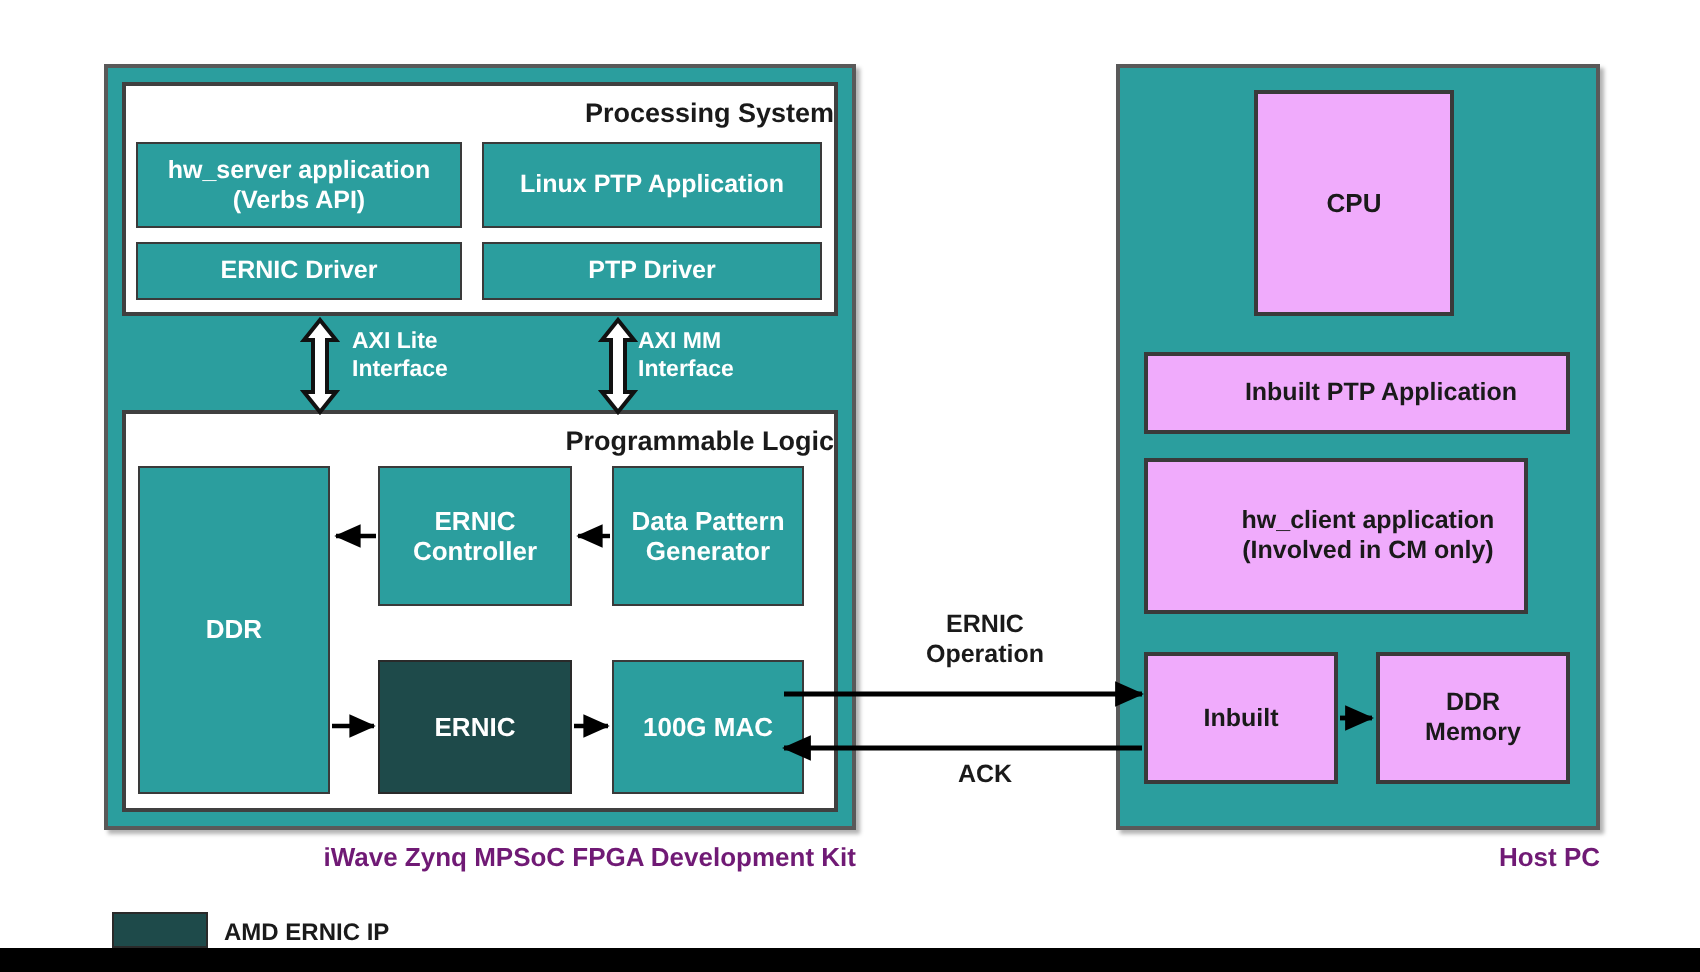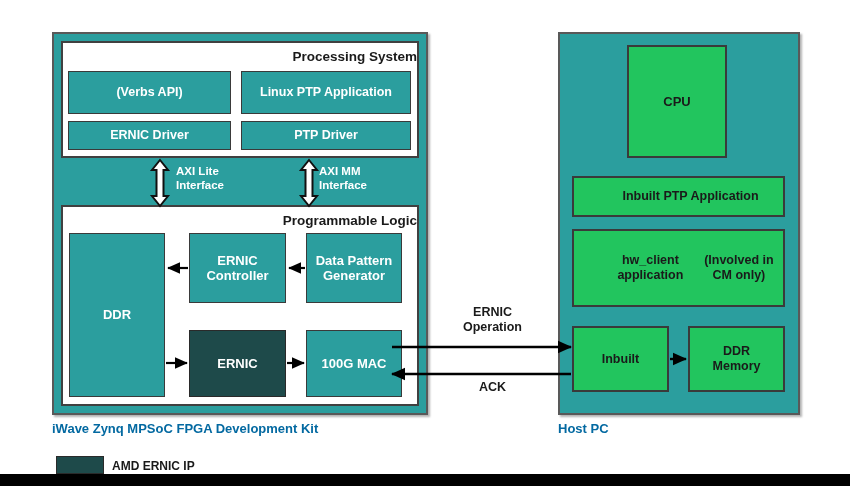--- a/index.html
+++ b/index.html
@@ -34,21 +34,21 @@
     color: #ffffff;
     font-weight: bold;
   }
   .darkteal-box {
     background: #1e4a4a;
     border: 1px solid #2a2a2a;
     color: #ffffff;
     font-weight: bold;
   }
   .white-box {
-    background: #22c55e;
+    background: #f0abfc;
     border: 2px solid #3a3a3a;
     color: #1a1a1a;
     font-weight: bold;
   }
 
   .center {
     display: flex;
     align-items: center;
     justify-content: center;
     text-align: center;
@@ -58,23 +58,23 @@
   .panel-title {
     position: absolute;
     left: 0; right: 0;
     text-align: right;
     font-weight: bold;
     color: #1a1a1a;
   }
 
   .caption {
     position: absolute;
-    text-align: left;
-    font-weight: bold;
-    color: #0369a1;
+    text-align: right;
+    font-weight: bold;
+    color: #701a75;
   }
 
   .axi-label {
     position: absolute;
     color: #ffffff;
     font-weight: bold;
     line-height: 1.2;
     text-align: left;
   }
 
@@ -114,20 +114,21 @@
 
 <div id="canvas">
 
   <div class="abs outer-teal" style="left:52px; top:32px; width:376px; height:383px;"></div>
 
   <div class="abs white-panel" style="left:61px; top:41px; width:358px; height:117px;">
     <div class="panel-title" style="top:6px; font-size:13.5px;">Processing System</div>
   </div>
 
   <div class="abs teal-box center" style="left:68px; top:71px; width:163px; height:43px; font-size:12.5px; flex-direction:column;">
+    <span>hw_server application</span>
     <span>(Verbs API)</span>
   </div>
 
   <div class="abs teal-box center" style="left:241px; top:71px; width:170px; height:43px; font-size:12.5px;">
     <span>Linux PTP Application</span>
   </div>
 
   <div class="abs teal-box center" style="left:68px; top:121px; width:163px; height:29px; font-size:12.5px;">
     <span>ERNIC Driver</span>
   </div>
@@ -177,21 +178,21 @@
   <div class="abs outer-teal" style="left:558px; top:32px; width:242px; height:383px;"></div>
 
   <div class="abs white-box center" style="left:627px; top:45px; width:100px; height:113px; font-size:13px;">
     <span>CPU</span>
   </div>
 
   <div class="abs white-box center" style="left:572px; top:176px; width:213px; height:41px; font-size:12.5px;padding-left:24px;">
     <span>Inbuilt PTP Application</span>
   </div>
 
-  <div class="abs white-box center" style="left:572px; top:229px; width:213px; height:78px; font-size:12.5px; flex-direction:row;padding-left:32px;">
+  <div class="abs white-box center" style="left:572px; top:229px; width:192px; height:78px; font-size:12.5px; flex-direction:column;padding-left:32px;">
     <span>hw_client application</span>
     <span>(Involved in CM only)</span>
   </div>
 
   <div class="abs white-box center" style="left:572px; top:326px; width:97px; height:66px; font-size:12.5px;">
     <span>Inbuilt</span>
   </div>
 
   <div class="abs white-box center" style="left:688px; top:326px; width:97px; height:66px; font-size:12.5px; flex-direction:column;">
     <span>DDR</span>

